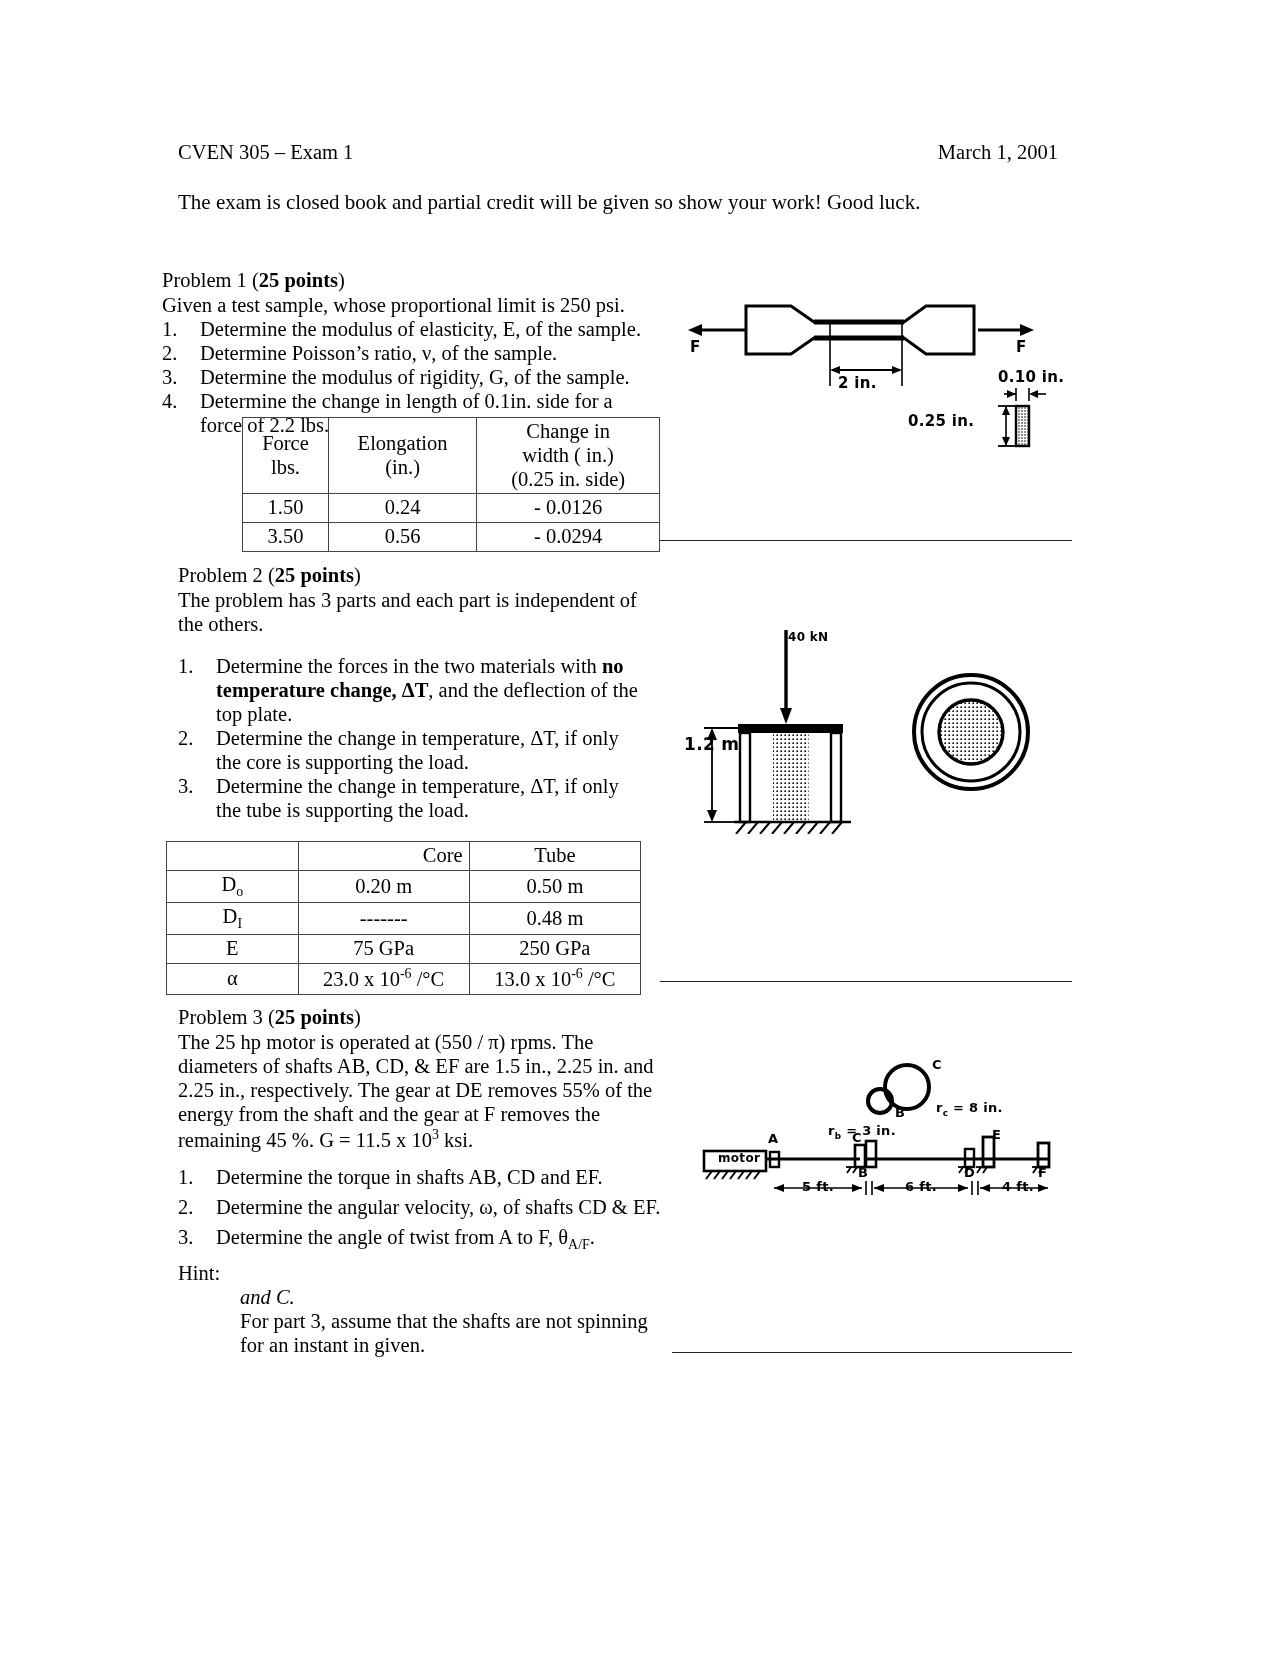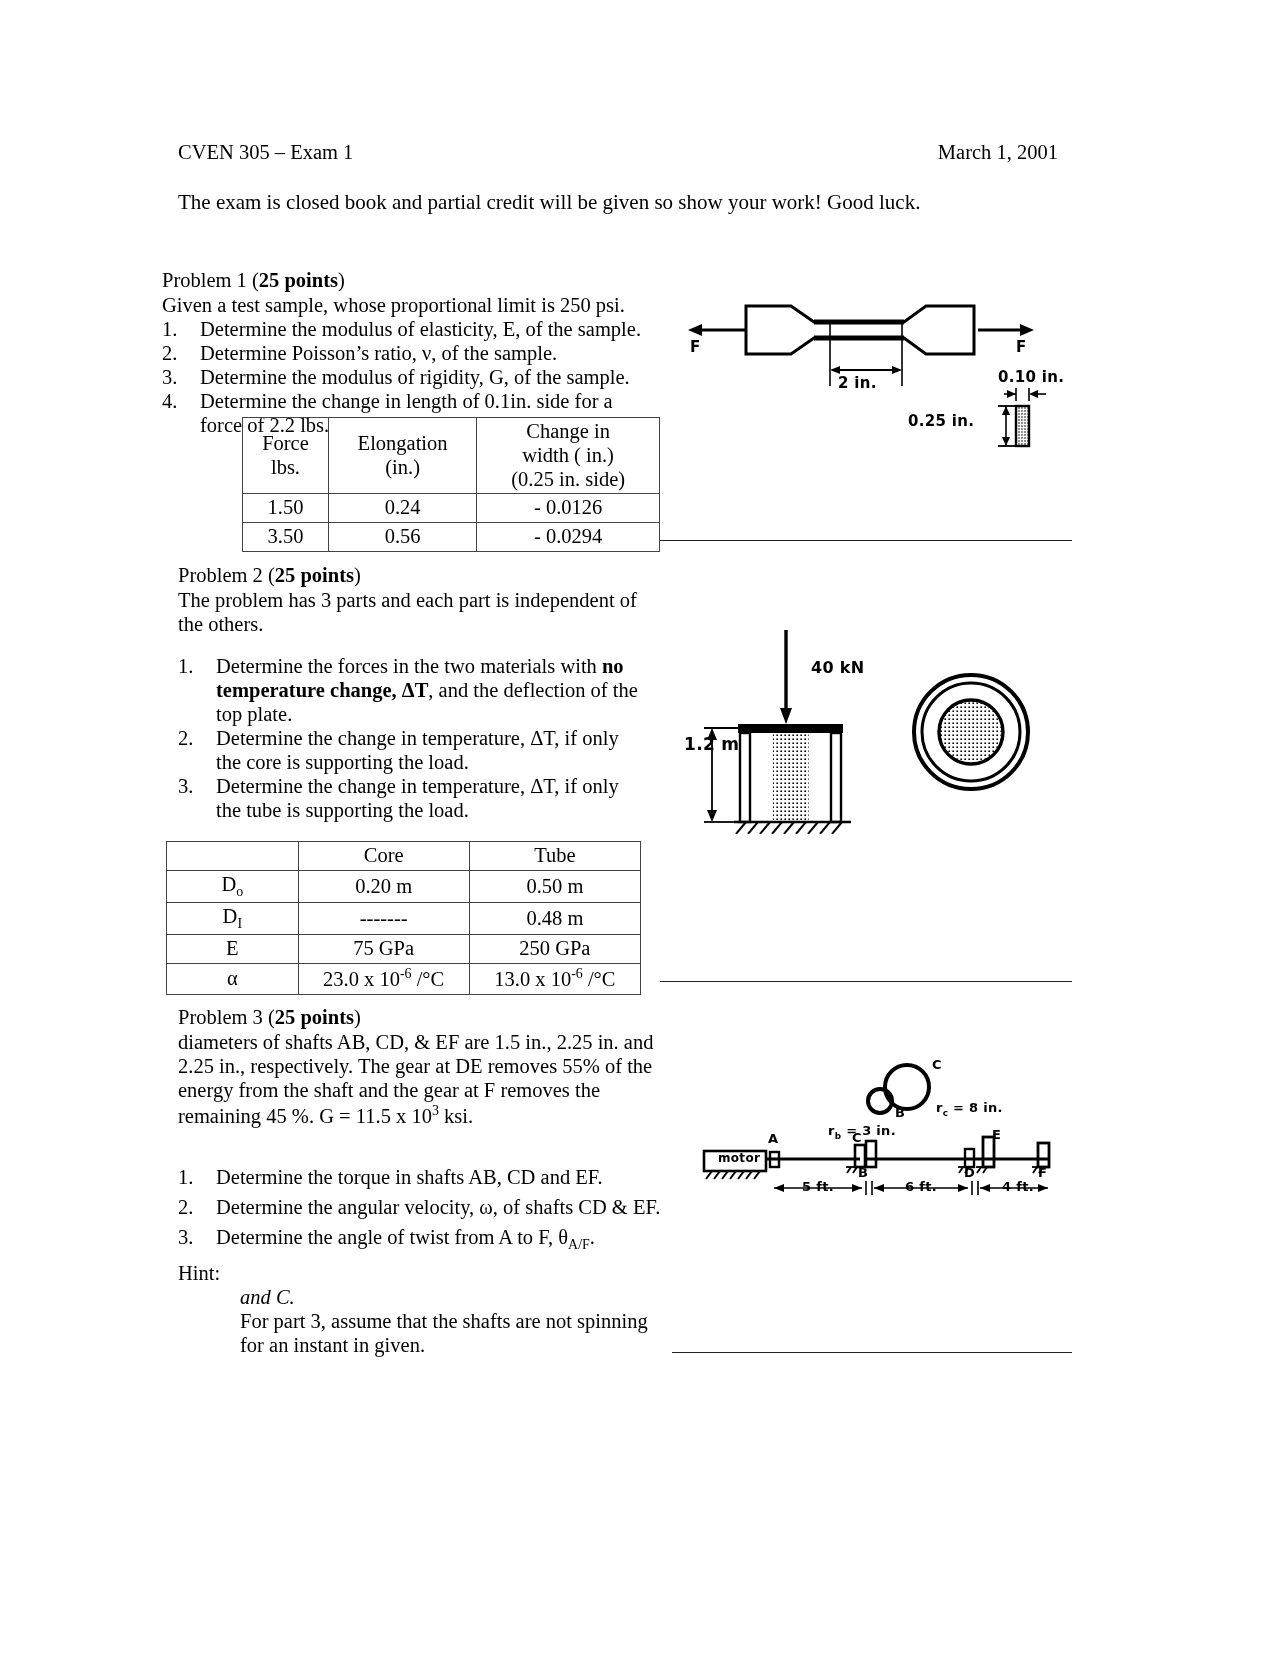--- a/index.html
+++ b/index.html
@@ -251,21 +251,21 @@
           <span>the tube is supporting the load.</span>
         </span>
       </li>
     </ul>
   </div>
 
   <table class="dt" style="position:absolute; left:166px; top:841px; width:475px;">
     <tbody>
         <tr>
       <th style="width:130px;"></th>
-      <th style="width:172px;">Core</th>
+      <th style="width:172px;text-align:right;">Core</th>
       <th style="width:172px;">Tube</th>
     </tr>
     <tr>
       <td><span>D</span><span class="sub">o</span></td>
       <td>0.20 m</td>
       <td>0.50 m</td>
     </tr>
     <tr>
       <td><span>D</span><span class="sub">I</span></td>
       <td>-------</td>
@@ -319,30 +319,31 @@
       <line x1="28" y1="106" x2="62" y2="106" stroke="#000" stroke-width="1.8"></line>
       <line x1="28" y1="200" x2="58" y2="200" stroke="#000" stroke-width="1.8"></line>
       <line x1="36" y1="108" x2="36" y2="198" stroke="#000" stroke-width="1.8"></line>
       <polygon points="36,106 31,118 41,118" fill="#000"></polygon>
       <polygon points="36,200 31,188 41,188" fill="#000"></polygon>
 
       <circle cx="295" cy="110" r="57" fill="none" stroke="#000" stroke-width="4"></circle>
       <circle cx="295" cy="110" r="49" fill="none" stroke="#000" stroke-width="3"></circle>
       <circle cx="295" cy="110" r="32" fill="url(#dots2)" stroke="#000" stroke-width="3.4"></circle>
     </svg>
-    <span class="figlabel" style="left:135px; top:8px; font-size:16px;margin-top:28px;">40 kN</span>
+    <span class="figlabel" style="left:112px; top:8px; font-size:12px;">40 kN</span>
     <span class="figlabel" style="left:8px; top:112px; font-size:17px;">1.2 m</span>
   </div>
 
   <div class="hrule" style="left:660px; top:981px; width:412px;"></div>
 
   <div class="pblock" style="left:178px; top:1006px; width:500px;">
     <div class="ptitle">
       <span>Problem 3 (</span><b>25 points</b><span>)</span>
     </div>
+    <div>The 25 hp motor is operated at  (550 / π) rpms.  The</div>
     <div>diameters of shafts AB, CD, &amp; EF are 1.5 in., 2.25 in. and</div>
     <div>2.25 in., respectively.   The gear at DE removes 55% of the</div>
     <div>energy from the shaft and the gear at F removes the</div>
     <div><span>remaining 45 %. G = 11.5 x 10</span><span class="sup">3</span><span> ksi.</span></div>
   </div>
 
   <div class="pblock" style="left:178px; top:1160px; width:500px;">
     <ul class="numlist">
       <li style="margin-top:6px;">
         <span class="num">1.</span>

